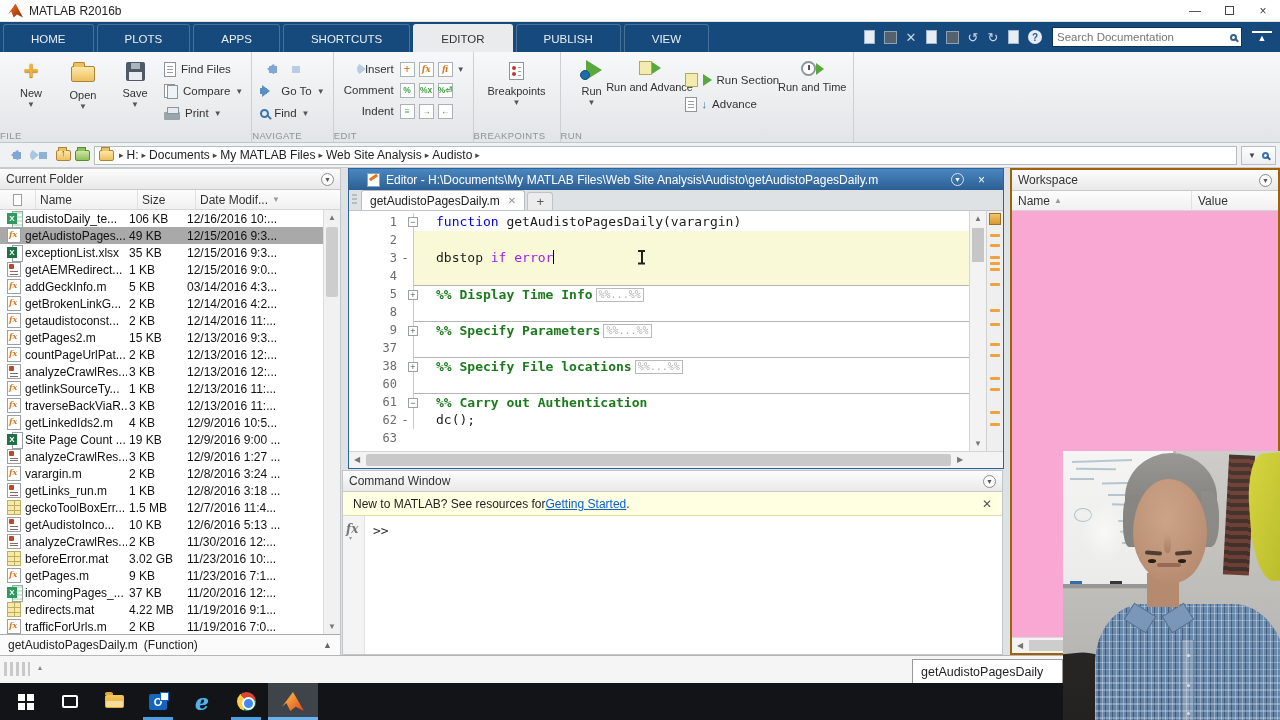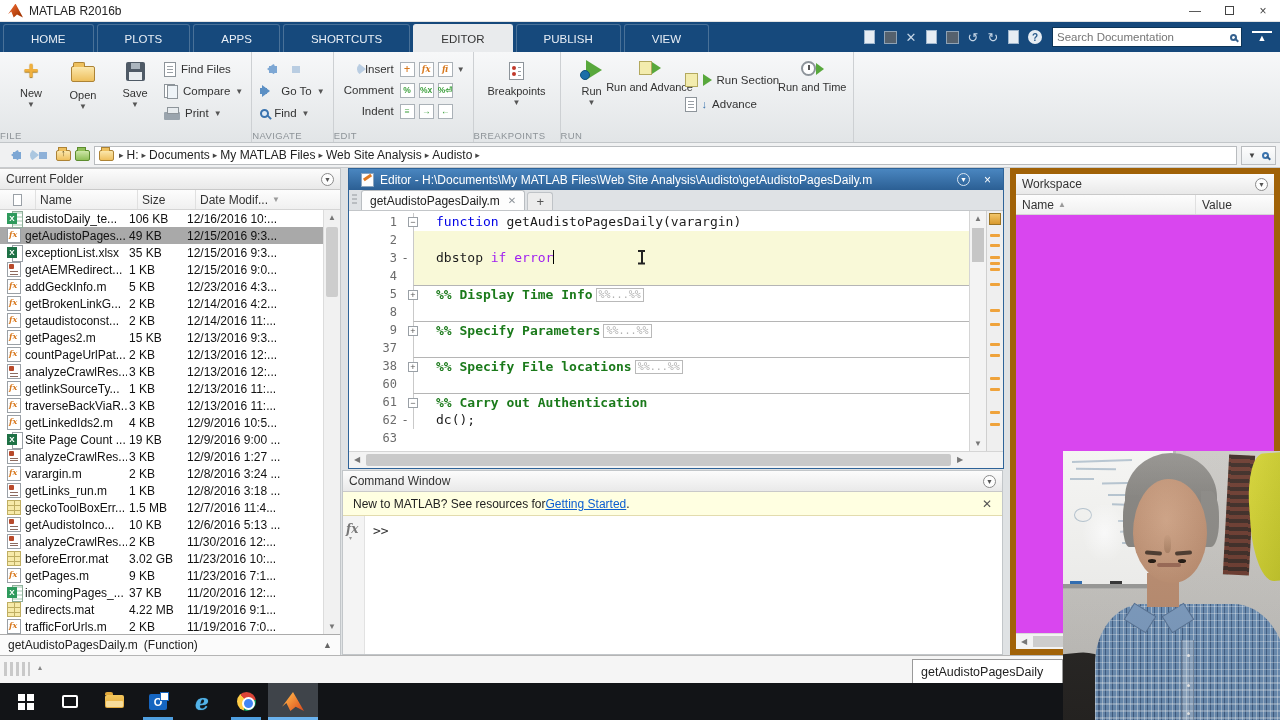--- a/index.html
+++ b/index.html
@@ -126,21 +126,21 @@
   .fdate{flex:1;white-space:nowrap;overflow:hidden;}
   .cf-scroll{position:absolute;right:0;top:41px;width:17px;bottom:21px;background:#f1f1f1;border-left:1px solid #dcdcdc;}
   .cf-scroll .up,.cf-scroll .dn{position:absolute;left:0;right:0;height:15px;color:#777;font-size:8px;text-align:center;line-height:15px;}
   .cf-scroll .dn{bottom:0;}
   .cf-scroll .thumb{position:absolute;left:2px;right:2px;top:17px;height:70px;background:#cdcdcd;border-radius:2px;}
   .cf-details{position:absolute;left:0;right:0;bottom:0;height:21px;border-top:1px solid #ababab;background:#fbfbfb;display:flex;align-items:center;padding:0 8px;font-size:12px;color:#222;gap:6px;}
   .cf-details .chev{margin-left:auto;color:#666;font-size:9px;}
 
   
   .editor{position:absolute;left:348px;top:168px;width:656px;height:301px;background:#fff;border:1px solid #2e6398;}
-  .ed-title{height:21px;background:linear-gradient(#4a86c0,#2b5f94);color:#fff;display:flex;align-items:center;padding:0 12px;font-size:12px;gap:6px;}
+  .ed-title{height:21px;background:linear-gradient(#4a86c0,#2b5f94);color:#fff;display:flex;align-items:center;padding:0 18px;font-size:12px;gap:6px;}
   .ed-ico{width:13px;height:14px;background:#fdfdfd;border:1px solid #8aa5c0;position:relative;flex:none;}
   .ed-ico::after{content:"";position:absolute;left:1px;top:2px;width:9px;height:3px;background:#e07820;transform:rotate(-35deg);}
   .ed-title .ttl{flex:1;white-space:nowrap;overflow:hidden;}
   .ed-title .ddc{border-color:#d7e4f1;color:#fff;background:transparent;}
   .ed-close{color:#fff;font-size:12px;margin-left:8px;}
   .ed-tabs{height:21px;background:#dfe2e5;border-bottom:1px solid #c3c6c9;display:flex;align-items:flex-end;padding-left:12px;position:relative;}
   .grip{position:absolute;left:3px;top:4px;bottom:4px;width:5px;background:repeating-linear-gradient(#b9bdc1 0 2px,transparent 2px 4px);}
   .edtab{height:20px;background:#fdfdfd;border:1px solid #b9bdc1;border-bottom:none;border-radius:3px 3px 0 0;display:flex;align-items:center;padding:0 8px;font-size:12px;color:#222;gap:8px;}
   .edtab .x{color:#8d9399;font-size:10px;}
   .plustab{height:18px;width:26px;background:#ececec;border:1px solid #bfc3c7;border-bottom:none;border-radius:3px 3px 0 0;margin-left:2px;display:flex;align-items:center;justify-content:center;color:#555;font-size:13px;}
@@ -164,21 +164,21 @@
   .ed-vscroll .thumb{position:absolute;left:2px;right:2px;top:17px;height:34px;background:#c6c6c6;}
   .mbar{position:absolute;right:0;top:42px;width:17px;bottom:17px;background:#efefef;border-left:1px solid #cfcfcf;}
   .msq{position:absolute;left:2px;top:2px;width:12px;height:12px;background:linear-gradient(#f2c569,#d99a2e);border:1px solid #9c7424;}
   .mk{position:absolute;left:3px;width:10px;height:3px;background:#efa33c;border-radius:1px;}
   .ed-hscroll{position:absolute;left:0;right:0;bottom:0;height:17px;background:#f3f3f3;border-top:1px solid #d5d5d5;}
   .ed-hscroll .lt,.ed-hscroll .rt{position:absolute;top:0;bottom:0;width:16px;color:#777;font-size:8px;text-align:center;line-height:16px;}
   .ed-hscroll .lt{left:0;} .ed-hscroll .rt{right:35px;}
   .ed-hscroll .thumb{position:absolute;left:17px;right:52px;top:2px;bottom:2px;background:#c9c9c9;border-radius:2px;}
 
   
-  .ws{position:absolute;left:1010px;top:168px;width:270px;height:487px;background:#d946ef;border:6px solid #a16207;}
+  .ws{position:absolute;left:1010px;top:168px;width:270px;height:487px;background:#f9a8d4;border:2px solid #a16207;}
   .ws .colhdr .c1{width:180px;border-right:1px solid #e0e0e0;padding-left:6px;height:100%;display:flex;align-items:center;gap:4px;}
   .ws .colhdr .c2w{flex:1;padding-left:6px;}
   .ws-hscroll{position:absolute;left:0;right:0;bottom:0;height:16px;background:#f3f3f3;border-top:1px solid #d9d9d9;}
   .ws-hscroll .lt{position:absolute;left:0;top:0;bottom:0;width:16px;color:#777;font-size:8px;text-align:center;line-height:15px;}
   .ws-hscroll .thumb{position:absolute;left:17px;width:120px;top:2px;bottom:2px;background:#cdcdcd;}
 
   
   .cmd{position:absolute;left:342px;top:470px;width:661px;height:185px;background:#fff;border:1px solid #c2c6c9;}
   .banner{height:24px;background:#ffffe1;border-bottom:1px solid #e3dcae;display:flex;align-items:center;padding:0 10px;font-size:12px;color:#222;}
   .banner a{color:#0b5ed0;text-decoration:underline;}
@@ -491,21 +491,21 @@
       <div class="frow">
         <div class="fi fi-script"></div>
         <div class="fname">getAEMRedirect...</div>
         <div class="fsize">1 KB</div>
         <div class="fdate">12/15/2016 9:0...</div>
       </div>
       <div class="frow">
         <div class="fi fi-mfile"></div>
         <div class="fname">addGeckInfo.m</div>
         <div class="fsize">5 KB</div>
-        <div class="fdate">12/23/2016 4:3...</div>
+        <div class="fdate">03/14/2016 4:3...</div>
       </div>
       <div class="frow">
         <div class="fi fi-mfile"></div>
         <div class="fname">getBrokenLinkG...</div>
         <div class="fsize">2 KB</div>
         <div class="fdate">12/14/2016 4:2...</div>
       </div>
       <div class="frow">
         <div class="fi fi-mfile"></div>
         <div class="fname">getaudistoconst...</div>

